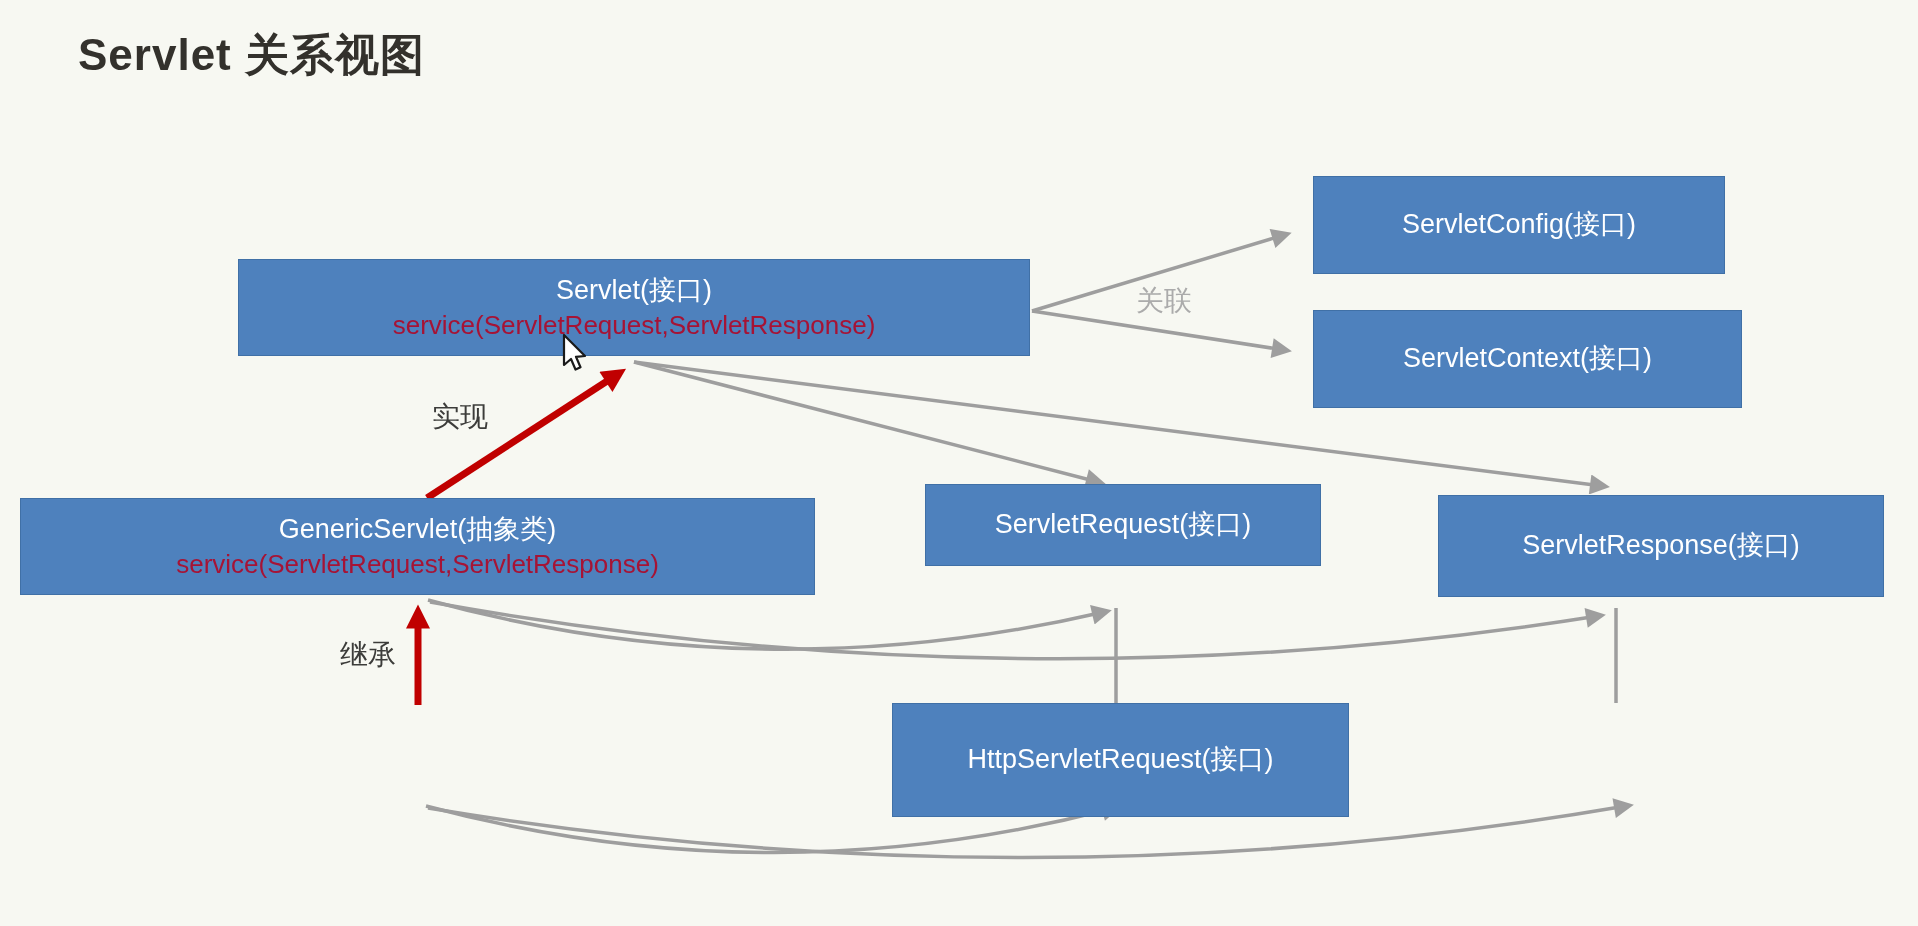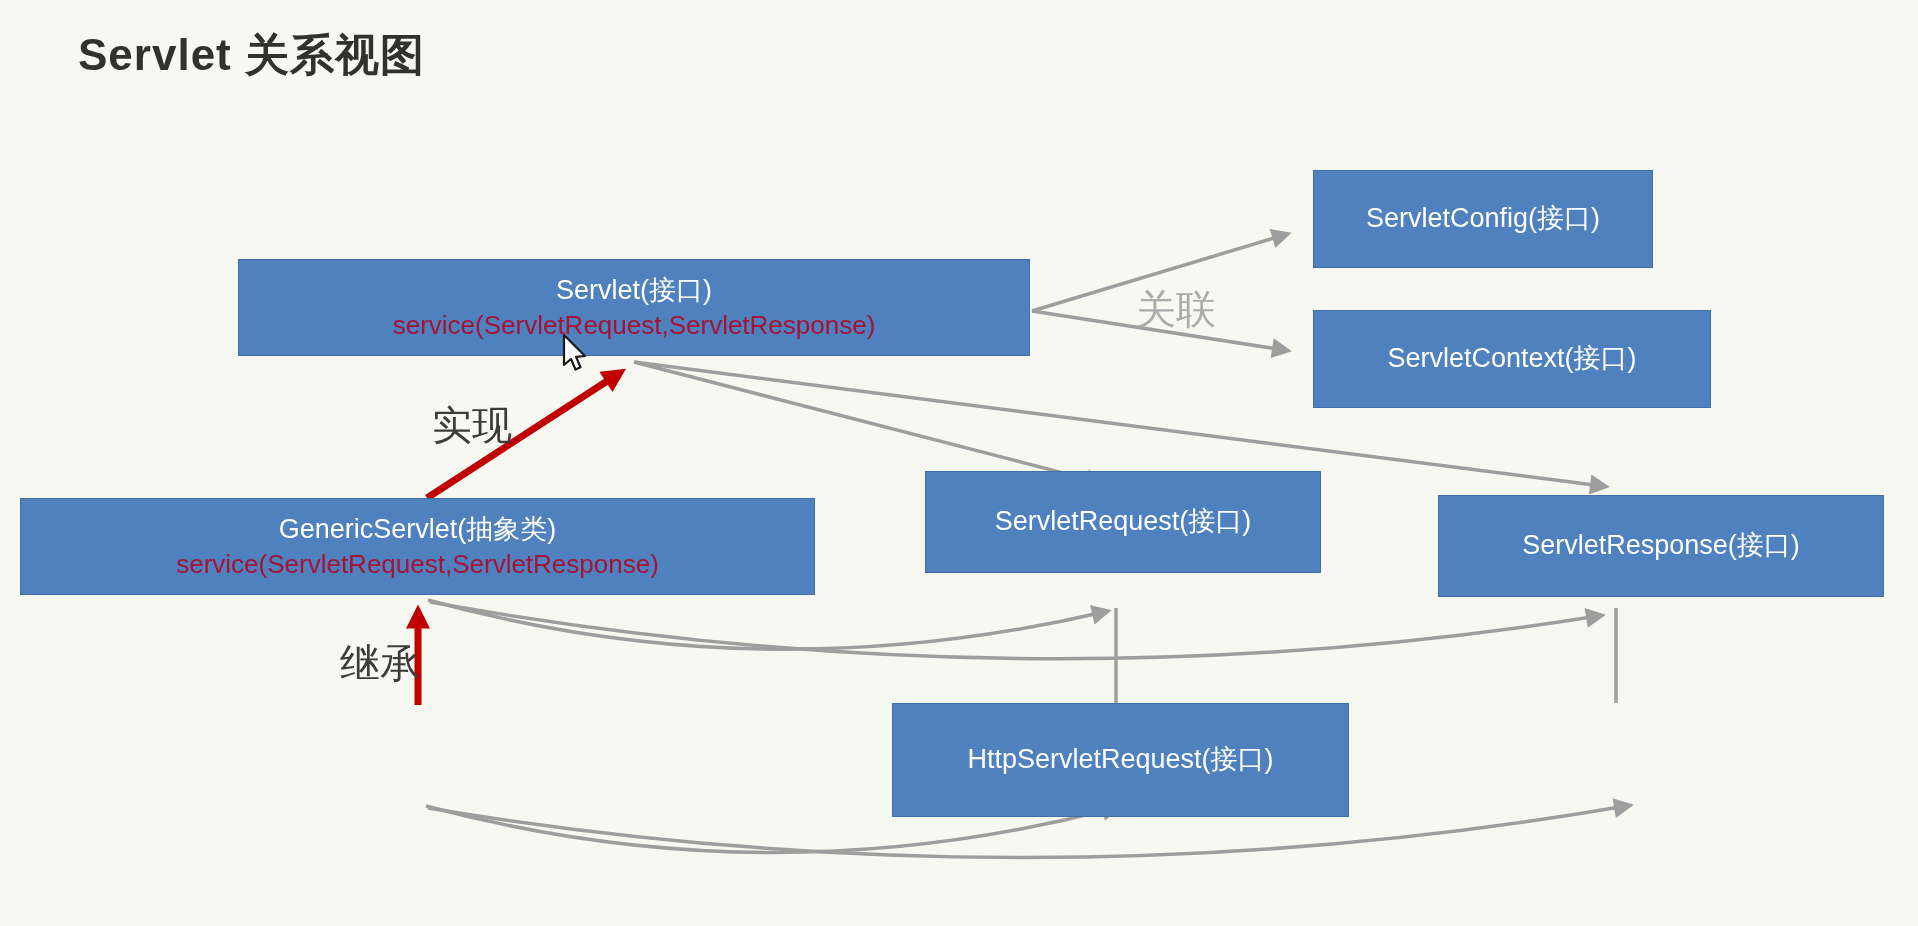--- a/index.html
+++ b/index.html
@@ -12,21 +12,21 @@
     position:absolute;left:78px;top:26px;margin:0;
     font-size:44px;font-weight:700;color:#33312c;letter-spacing:1px;
   }
   .node{
     position:absolute;background:#4e81bd;border:1px solid #4070a6;
     box-sizing:border-box;display:flex;flex-direction:column;
     align-items:center;justify-content:center;gap:5px;
   }
   .node-title{color:#ffffff;font-size:27px;line-height:1.15;white-space:nowrap;}
   .node-method{color:#a61335;font-size:26px;line-height:1.1;white-space:nowrap;}
-  .edge-label{position:absolute;font-size:40px;color:#3c3c3a;white-space:nowrap;}
+  .edge-label{position:absolute;font-size:28px;color:#3c3c3a;white-space:nowrap;}
   .edge-label.gray{color:#ababab;}
   svg.edges{position:absolute;left:0;top:0;pointer-events:none;}
   .gray-line{stroke:#9e9e9e;stroke-width:3.5;fill:none;}
   .red-line{stroke:#c00000;stroke-width:7;fill:none;}
   .cursor{position:absolute;left:562px;top:334px;}
 </style>
 </head>
 <body>
 
 <div class="canvas">
@@ -61,34 +61,34 @@
 
     <path class="gray-line" d="M426,806 Q770,898 1114,808" marker-end="url(#grayhead)"></path>
     <path class="gray-line" d="M428,808 Q1030,908 1626,806" marker-end="url(#grayhead)"></path>
   </svg>
 
   <div class="node" style="left:238px;top:259px;width:792px;height:97px">
     <div class="node-title">Servlet(接口)</div>
     <div class="node-method">service(ServletRequest,ServletResponse)</div>
   </div>
 
-  <div class="node" style="left:1313px;top:170px;width:340px;height:98px">
+  <div class="node" style="left:1313px;top:176px;width:412px;height:98px">
     <div class="node-title">ServletConfig(接口)</div>
   </div>
 
-  <div class="node" style="left:1313px;top:310px;width:398px;height:98px">
+  <div class="node" style="left:1313px;top:310px;width:429px;height:98px">
     <div class="node-title">ServletContext(接口)</div>
   </div>
 
   <div class="node" style="left:20px;top:498px;width:795px;height:97px">
     <div class="node-title">GenericServlet(抽象类)</div>
     <div class="node-method">service(ServletRequest,ServletResponse)</div>
   </div>
 
-  <div class="node" style="left:925px;top:471px;width:396px;height:102px">
+  <div class="node" style="left:925px;top:484px;width:396px;height:82px">
     <div class="node-title">ServletRequest(接口)</div>
   </div>
 
   <div class="node" style="left:1438px;top:495px;width:446px;height:102px">
     <div class="node-title">ServletResponse(接口)</div>
   </div>
 
 
   <div class="node" style="left:892px;top:703px;width:457px;height:114px">
     <div class="node-title">HttpServletRequest(接口)</div>

